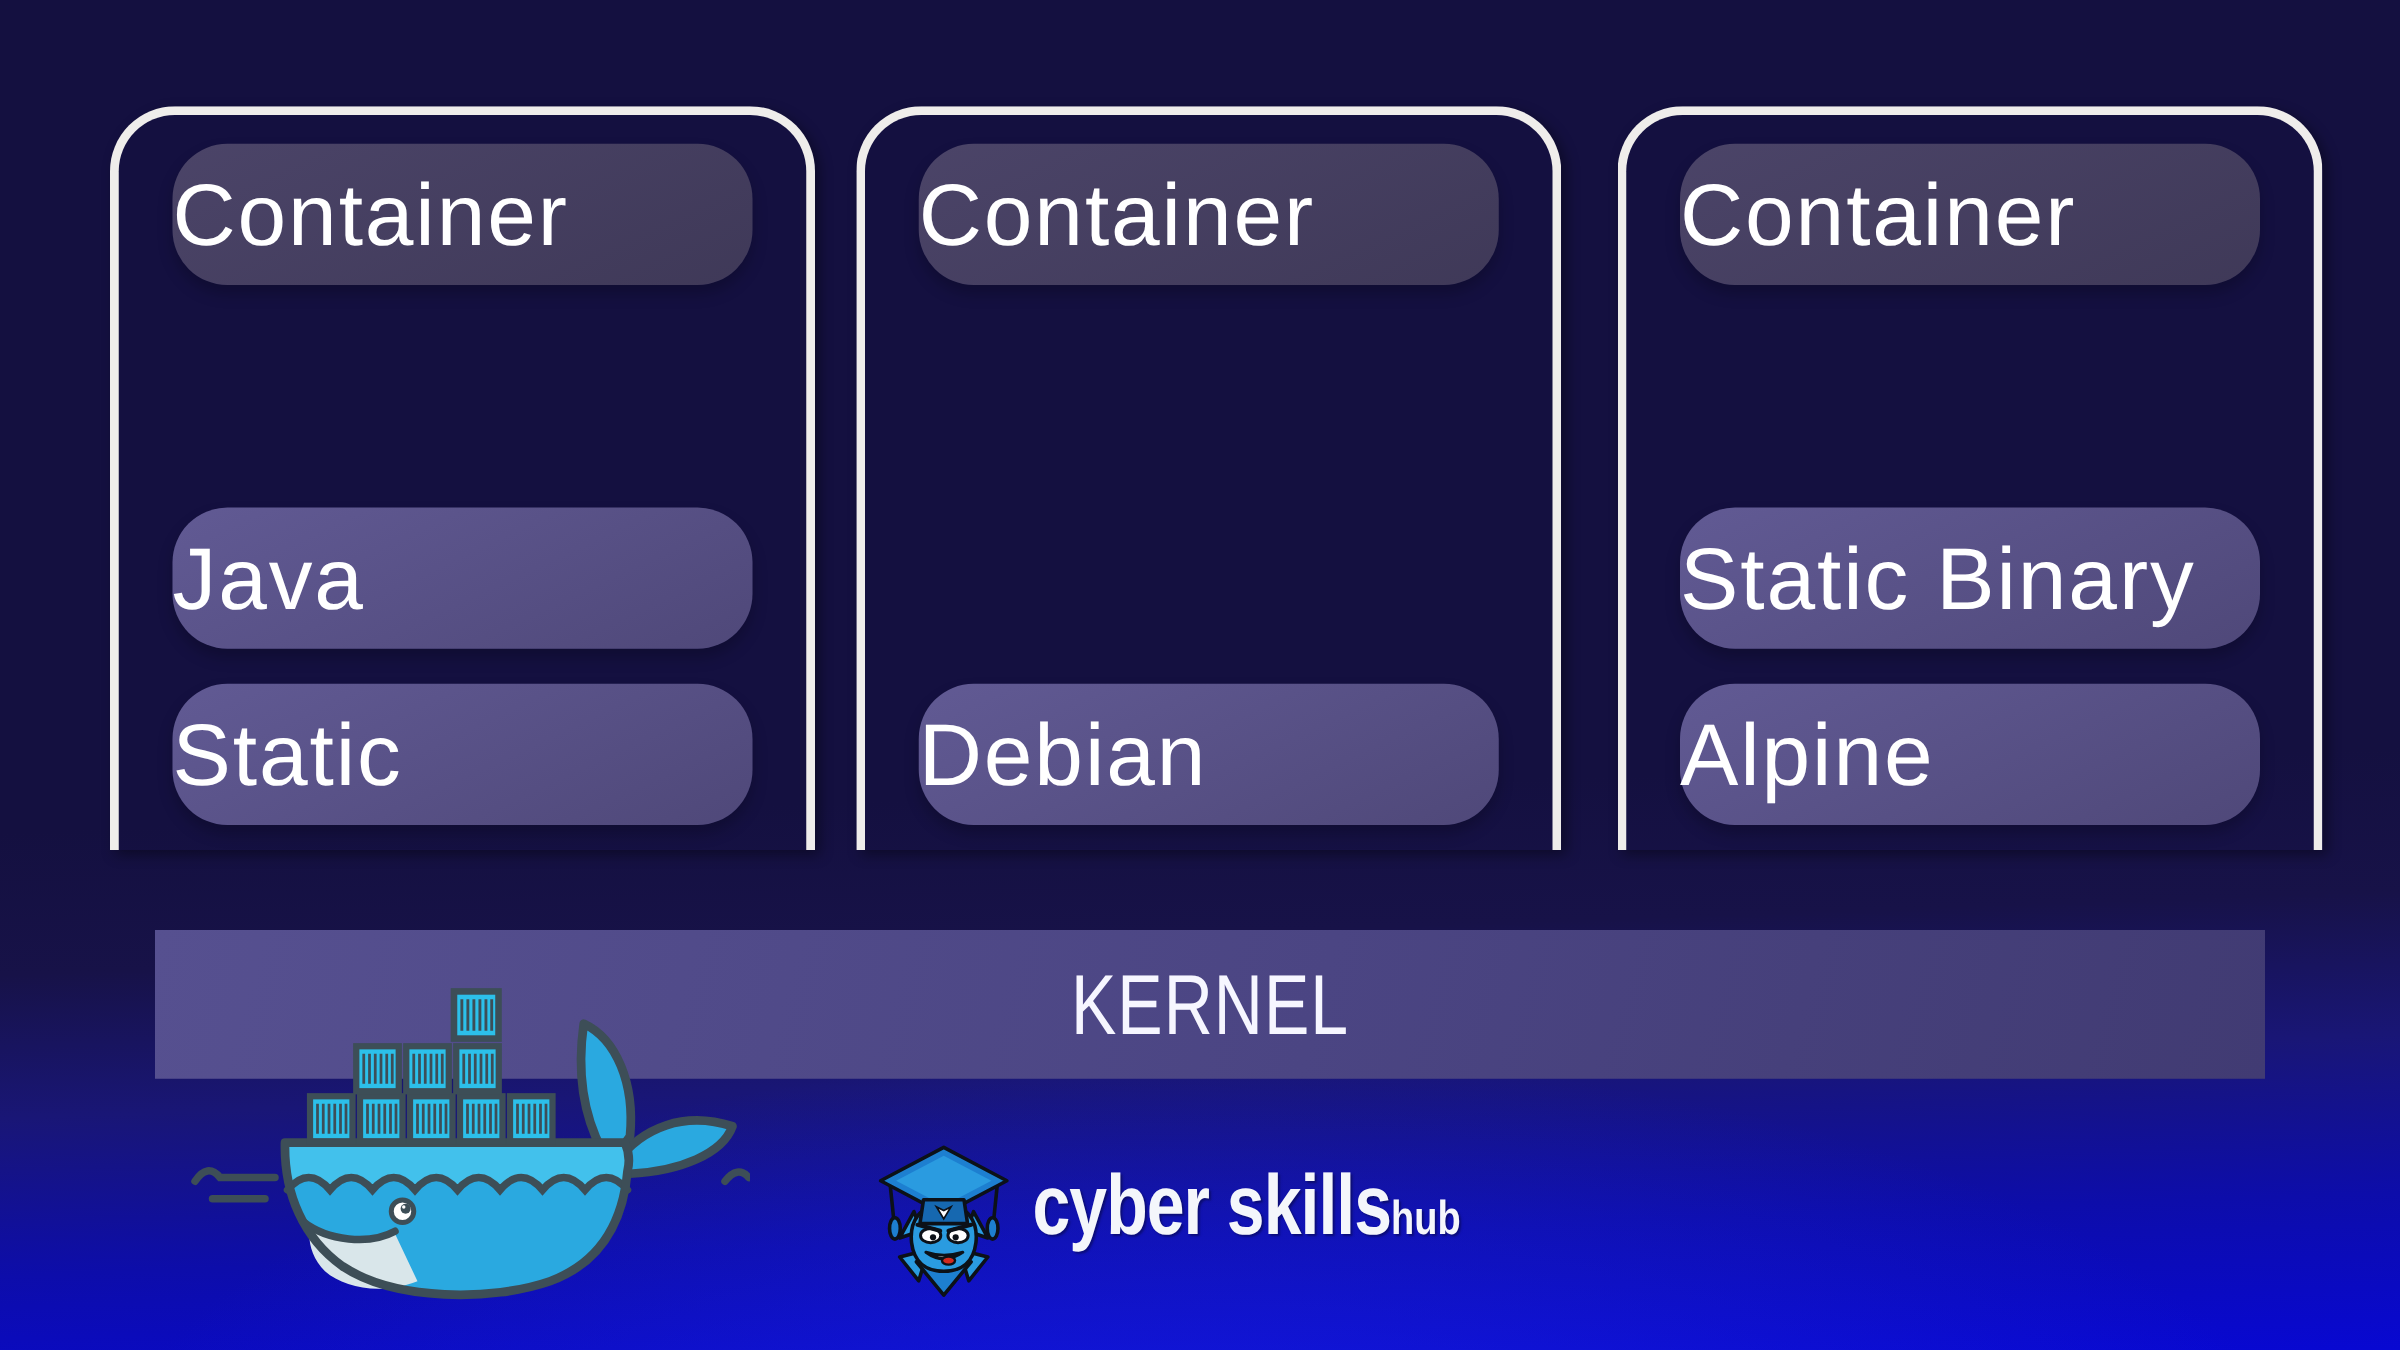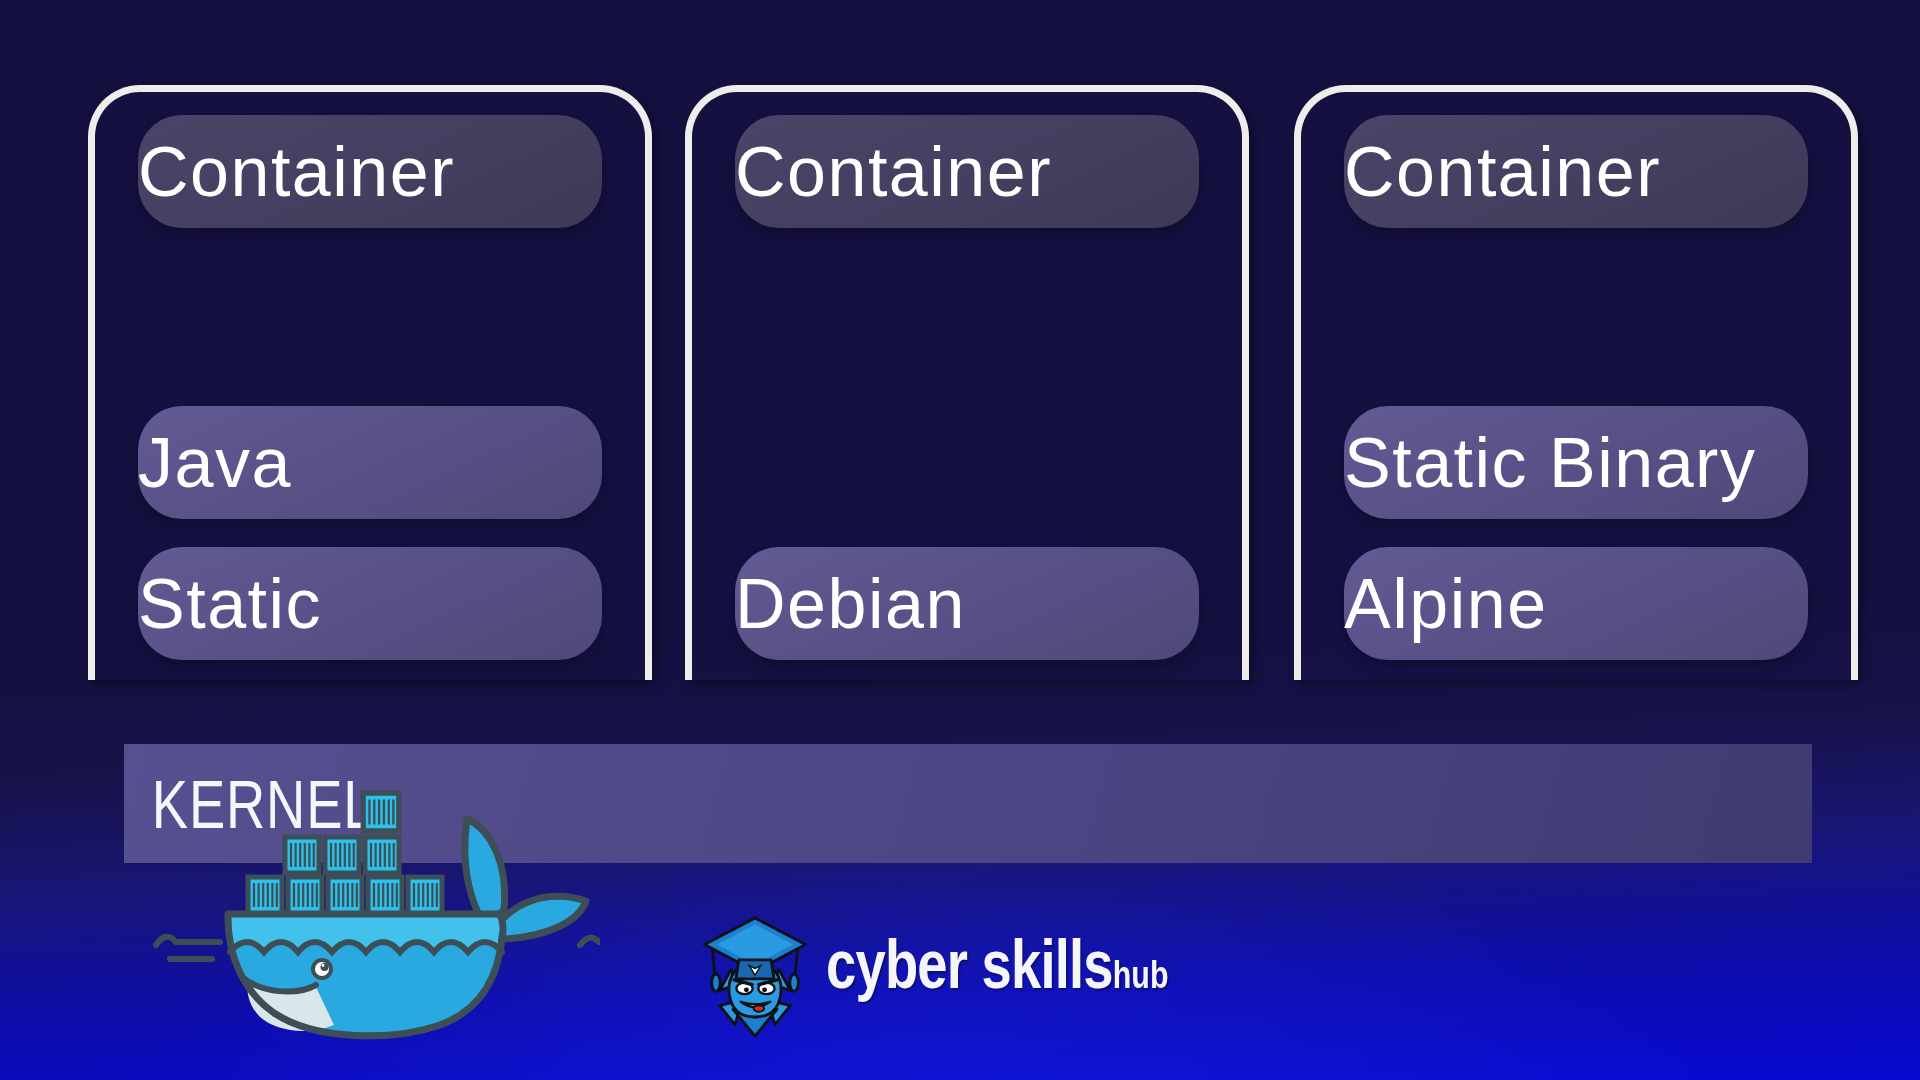--- a/index.html
+++ b/index.html
@@ -28,21 +28,21 @@
   }
   .pill-header{background:linear-gradient(155deg,#4b4468 0%,#3f3958 100%);}
   .pill-layer{background:linear-gradient(155deg,#615a94 0%,#4f4879 100%);}
   .row-1{top:23px;}
   .row-2{top:165px;}
   .row-3{top:314px;}
   .row-4{top:455px;}
   .kernel-bar{
     position:absolute;left:124px;top:744px;width:1688px;height:119px;
     background:linear-gradient(105deg,#565090 0%,#4b4583 55%,#413b73 100%);
-    display:flex;align-items:center;justify-content:flex-start;
+    display:flex;align-items:center;justify-content:center;
     z-index:1;
   }
   .kernel-text{
     color:#f6f6ff;font-size:68px;font-weight:400;letter-spacing:1px;
     transform:scaleX(0.8);
   }
   .whale-wrap{position:absolute;left:148px;top:758px;width:452px;height:302px;z-index:3;}
   .brand{
     position:absolute;left:826px;top:925px;z-index:3;
     display:flex;align-items:baseline;

